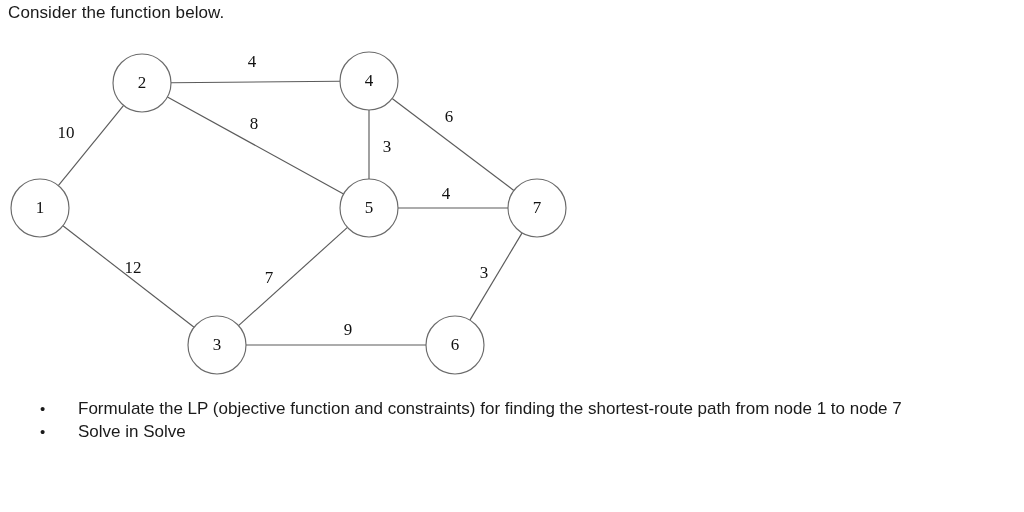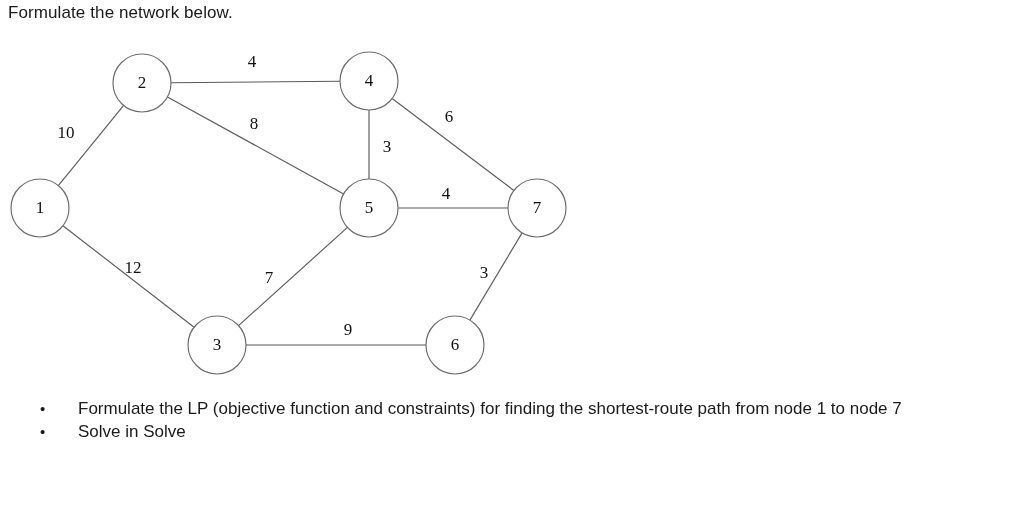--- a/index.html
+++ b/index.html
@@ -85,21 +85,21 @@
     box-sizing: border-box;
   }
   .task-text {
     flex: 1 1 auto;
     max-width: 920px;
   }
 </style>
 </head>
 <body>
 
-<div id="prompt-title">Formulate the network below.</div>
+<div id="prompt-title">Consider the function below.</div>
 
 <div id="network-diagram">
   <svg id="network-svg" viewBox="0 0 600 360" xmlns="http://www.w3.org/2000/svg">
     <g id="edge-lines">
         <line x1="58.33451507733799" y1="155.53123152287012" x2="123.66548492266202" y2="75.46876847712988" class="graph-edge"></line>
         <line x1="62.9330105083673" y1="195.75040926353853" x2="194.06698949163268" y2="297.24959073646147" class="graph-edge"></line>
         <line x1="170.998874485756" y1="52.74450330849554" x2="340.001125514244" y2="51.25549669150446" class="graph-edge"></line>
         <line x1="167.4031698457236" y1="66.98852965072885" x2="343.5968301542764" y2="164.01147034927115" class="graph-edge"></line>
         <line x1="369" y1="80" x2="369" y2="149" class="graph-edge"></line>
         <line x1="392.13373622578627" y1="68.48800298020745" x2="513.8662637742137" y2="160.51199701979255" class="graph-edge"></line>

